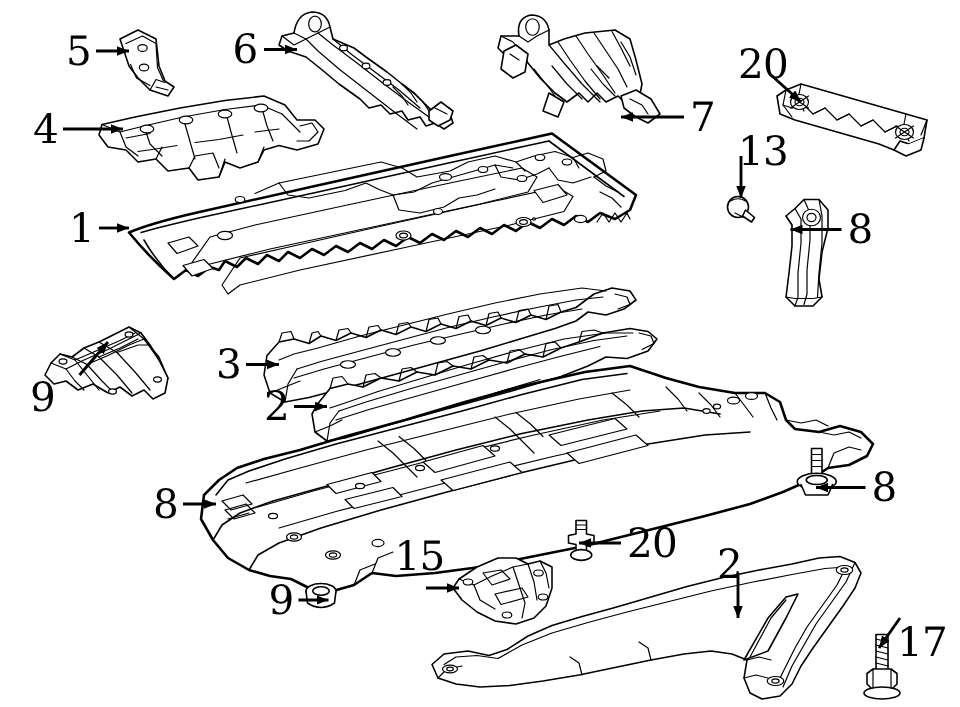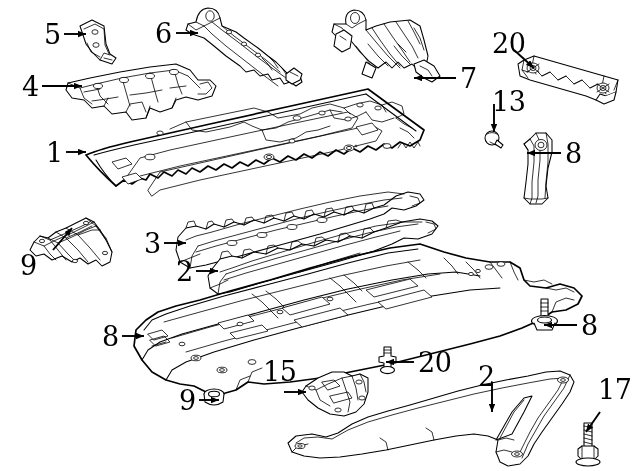--- a/index.html
+++ b/index.html
@@ -466,16 +466,16 @@
 <div class="callout" style="left:460px; top:65px;">7</div>
 <div class="callout" style="left:102px; top:323px;">8</div>
 <div class="callout" style="left:179px; top:387px;">9</div>
 <div class="callout" style="left:418px; top:349px;">20</div>
 <div class="callout" style="left:581px; top:312px;">8</div>
 <div class="callout" style="left:565px; top:140px;">8</div>
 <div class="callout" style="left:468px; top:88px;margin-left:24px;">13</div>
 <div class="callout" style="left:20px;  top:252px;">9</div>
 <div class="callout" style="left:263px; top:358px;">15</div>
 <div class="callout" style="left:478px; top:363px;">2</div>
-<div class="callout" style="left:598px; top:376px;">17</div>
+<div class="callout" style="left:598px; top:415px;">17</div>
 <div class="callout" style="left:492px; top:30px;">20</div>
 
 </div>
 
 </body></html>

